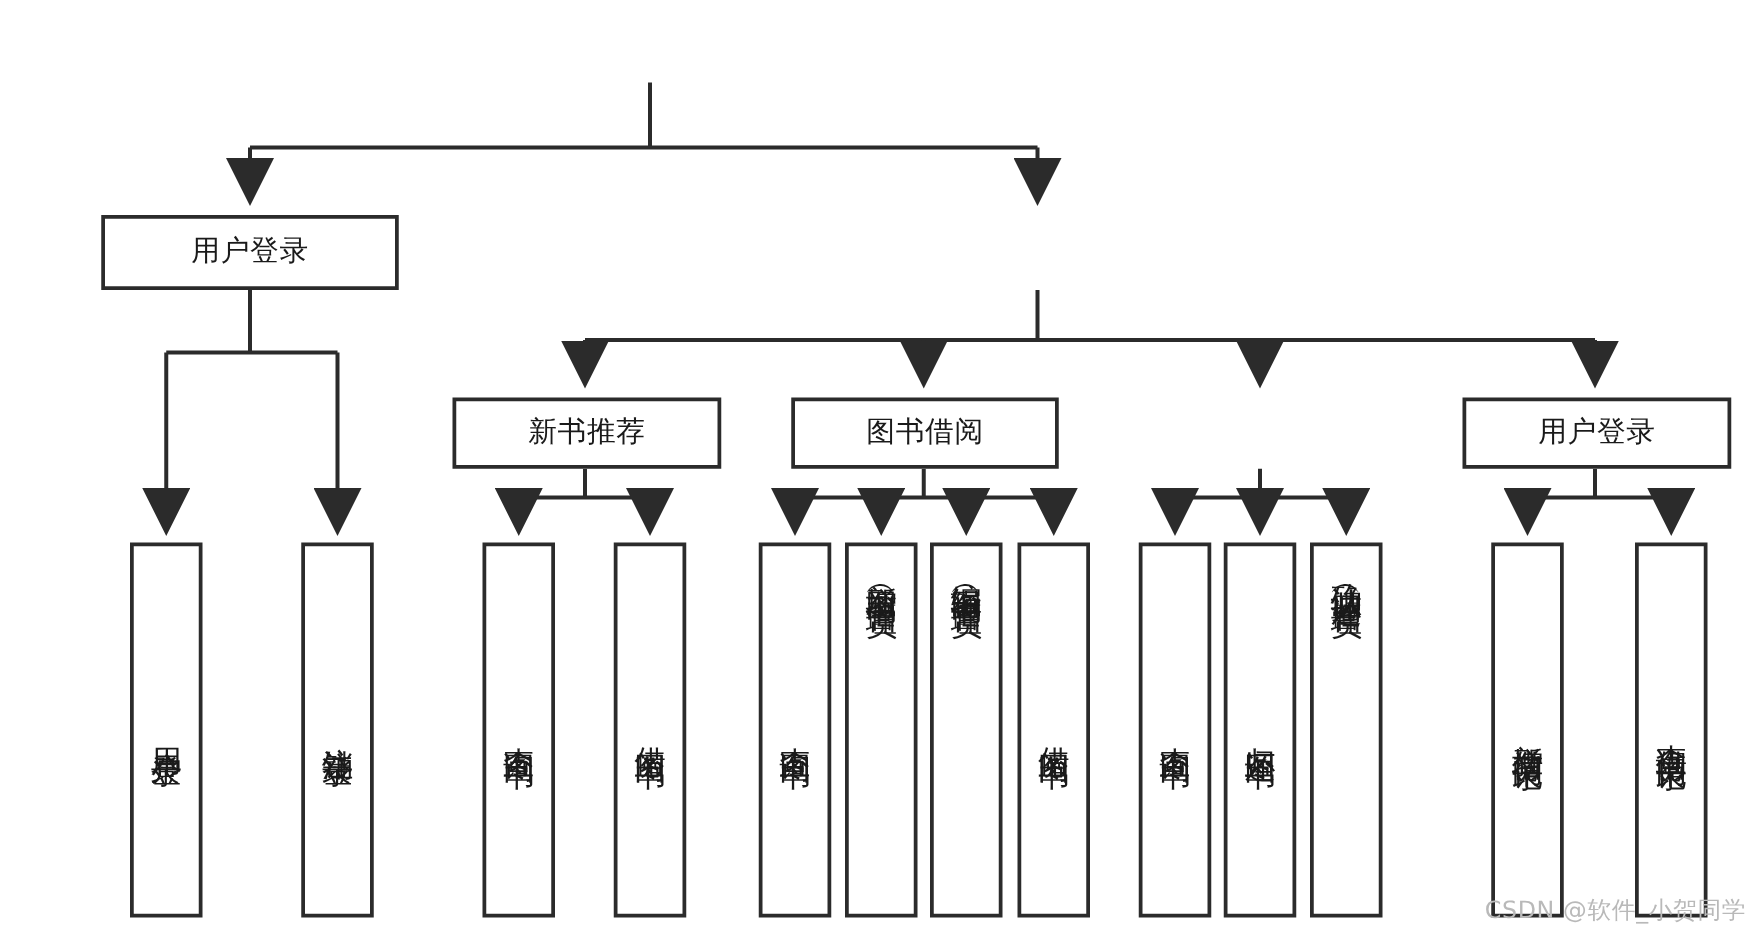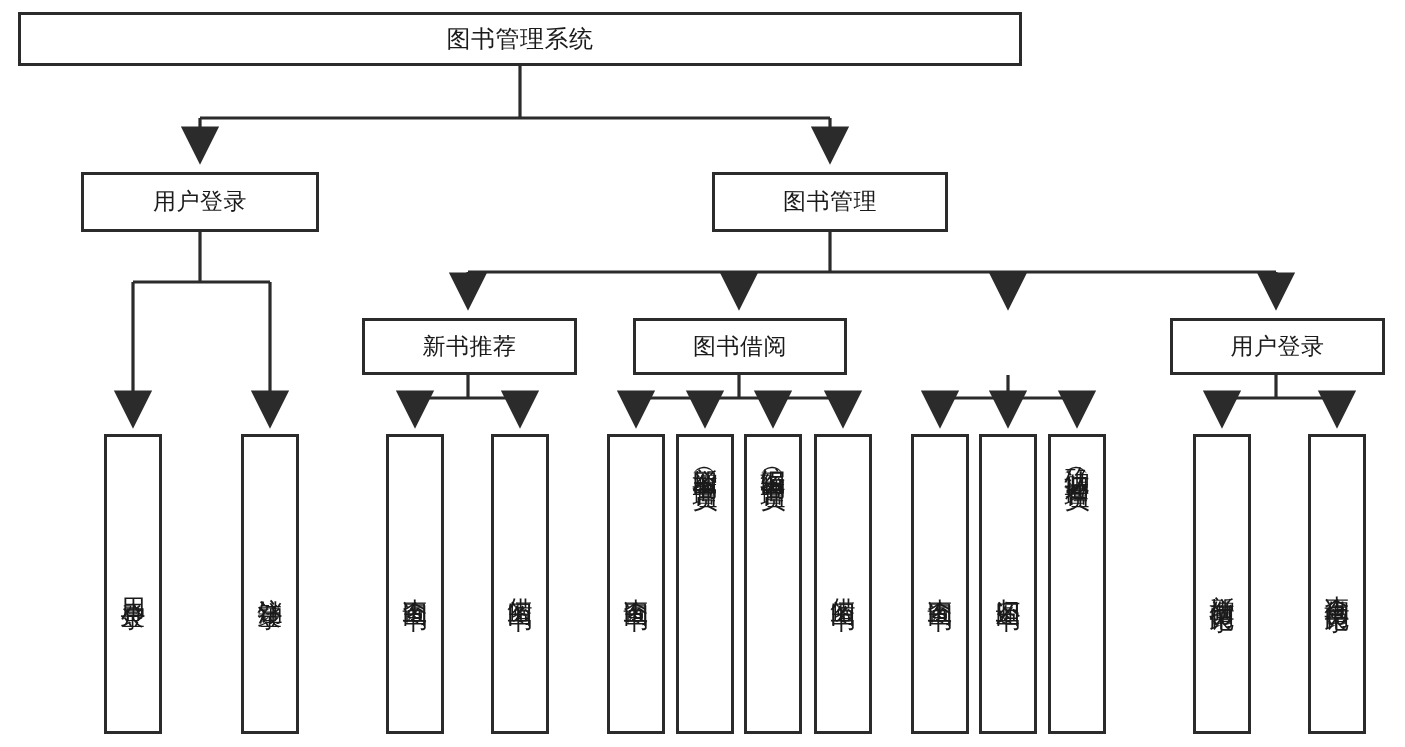--- a/index.html
+++ b/index.html
@@ -127,30 +127,24 @@
       <path d="M 1008 398 L 1008 424" marker-end="url(#arrow)"></path>
       <path d="M 1077 398 L 1077 424" marker-end="url(#arrow)"></path>
 
       <path d="M 1276 375 L 1276 398"></path>
       <path d="M 1222 398 L 1337 398"></path>
       <path d="M 1222 398 L 1222 424" marker-end="url(#arrow)"></path>
       <path d="M 1337 398 L 1337 424" marker-end="url(#arrow)"></path>
     </g>
   </svg>
 
-  <div class="node-box horiz root" style="left:18px; top:12px; width:1004px; height:54px;">
-    <span class="node-label">图书管理系统</span>
-  </div>
 
   <div class="node-box horiz" style="left:81px; top:172px; width:238px; height:60px;">
     <span class="node-label">用户登录</span>
   </div>
-  <div class="node-box horiz" style="left:712px; top:172px; width:236px; height:60px;">
-    <span class="node-label">图书管理</span>
-  </div>
 
   <div class="node-box horiz" style="left:633px; top:318px; width:214px; height:57px;">
     <span class="node-label">图书借阅</span>
   </div>
   <div class="node-box horiz" style="left:362px; top:318px; width:215px; height:57px;">
     <span class="node-label">新书推荐</span>
   </div>
   <div class="node-box horiz" style="left:1170px; top:318px; width:215px; height:57px;">
     <span class="node-label">用户登录</span>
   </div>
@@ -192,14 +186,15 @@
     <span class="node-label">确认归还（管理员）</span>
   </div>
 
   <div class="node-box vert center-text" style="left:1193px; top:434px; width:58px; height:300px;">
     <span class="node-label">新增借阅记录</span>
   </div>
   <div class="node-box vert center-text" style="left:1308px; top:434px; width:58px; height:300px;">
     <span class="node-label">查询借阅记录</span>
   </div>
 
+  <div id="watermark">CSDN @软件_小贺同学</div>
 
 </div>
 
 </body></html>

